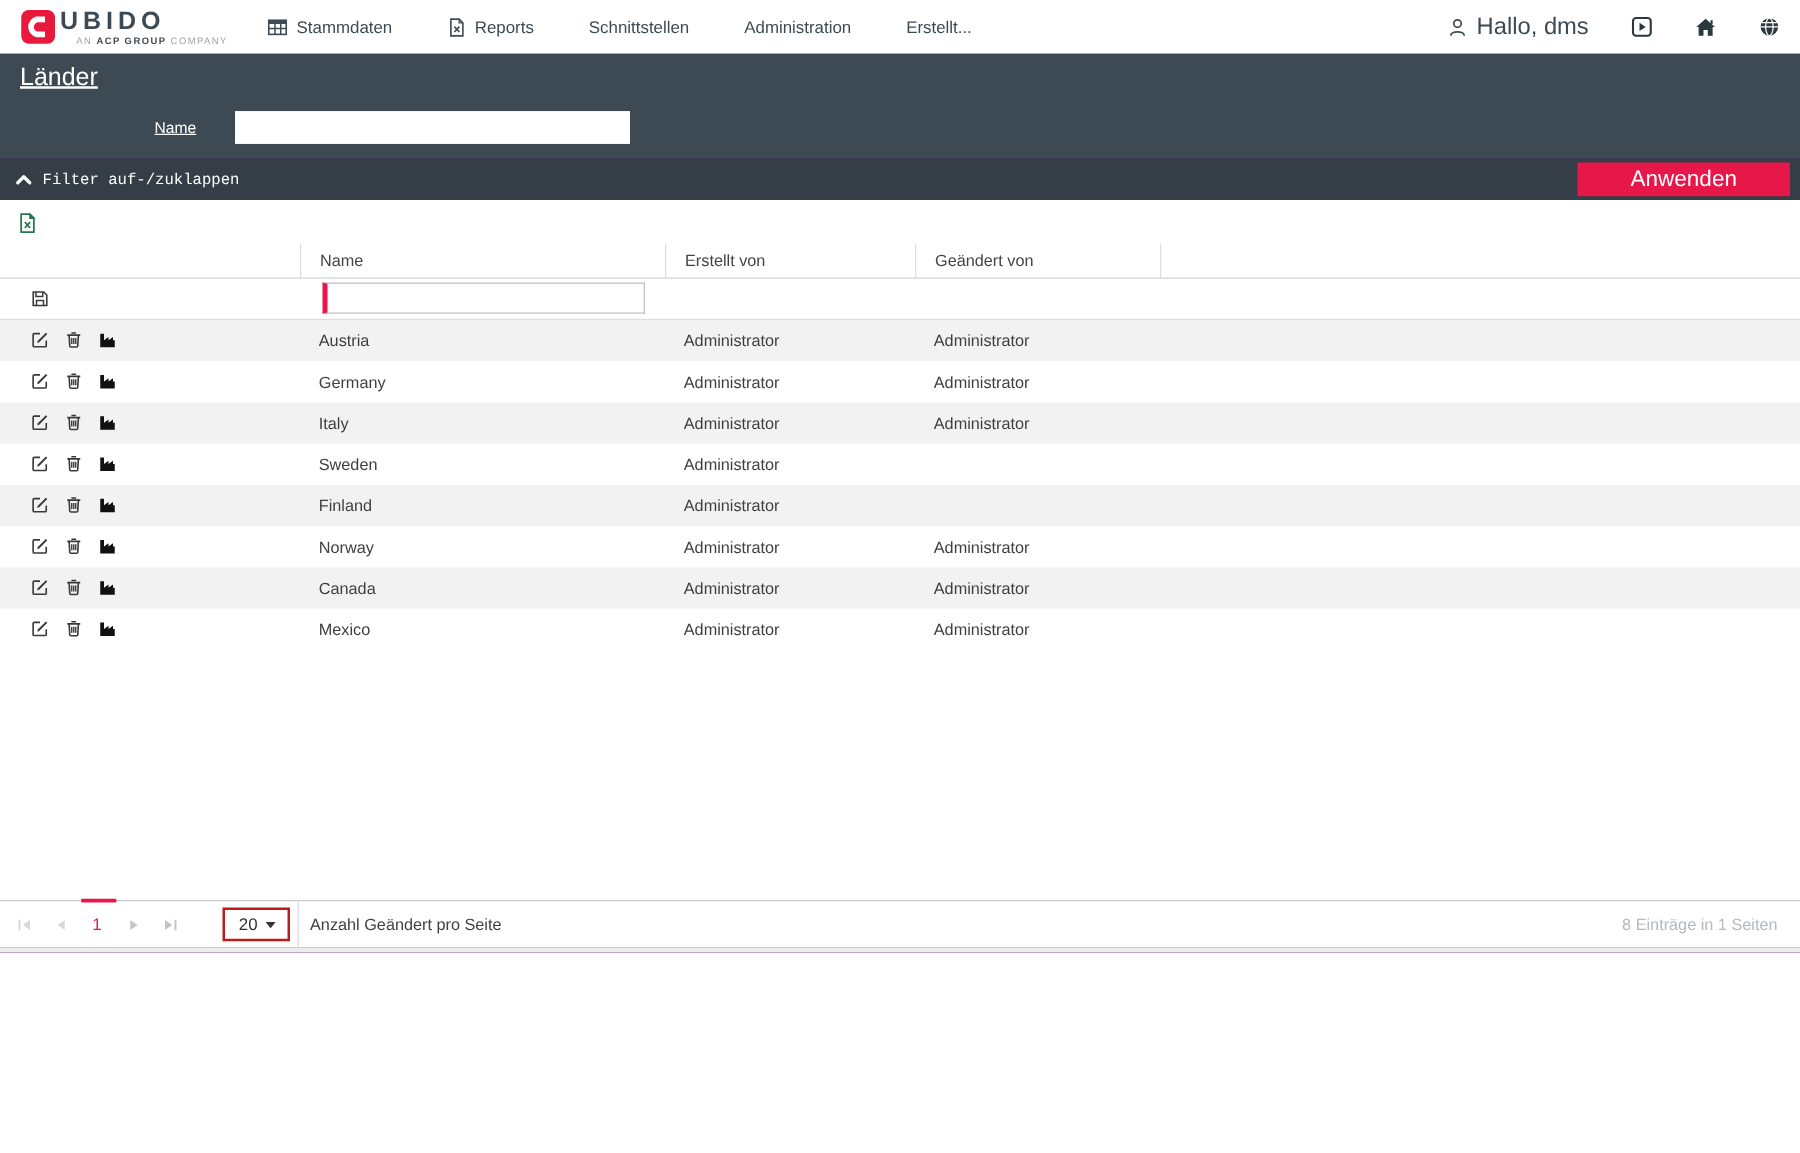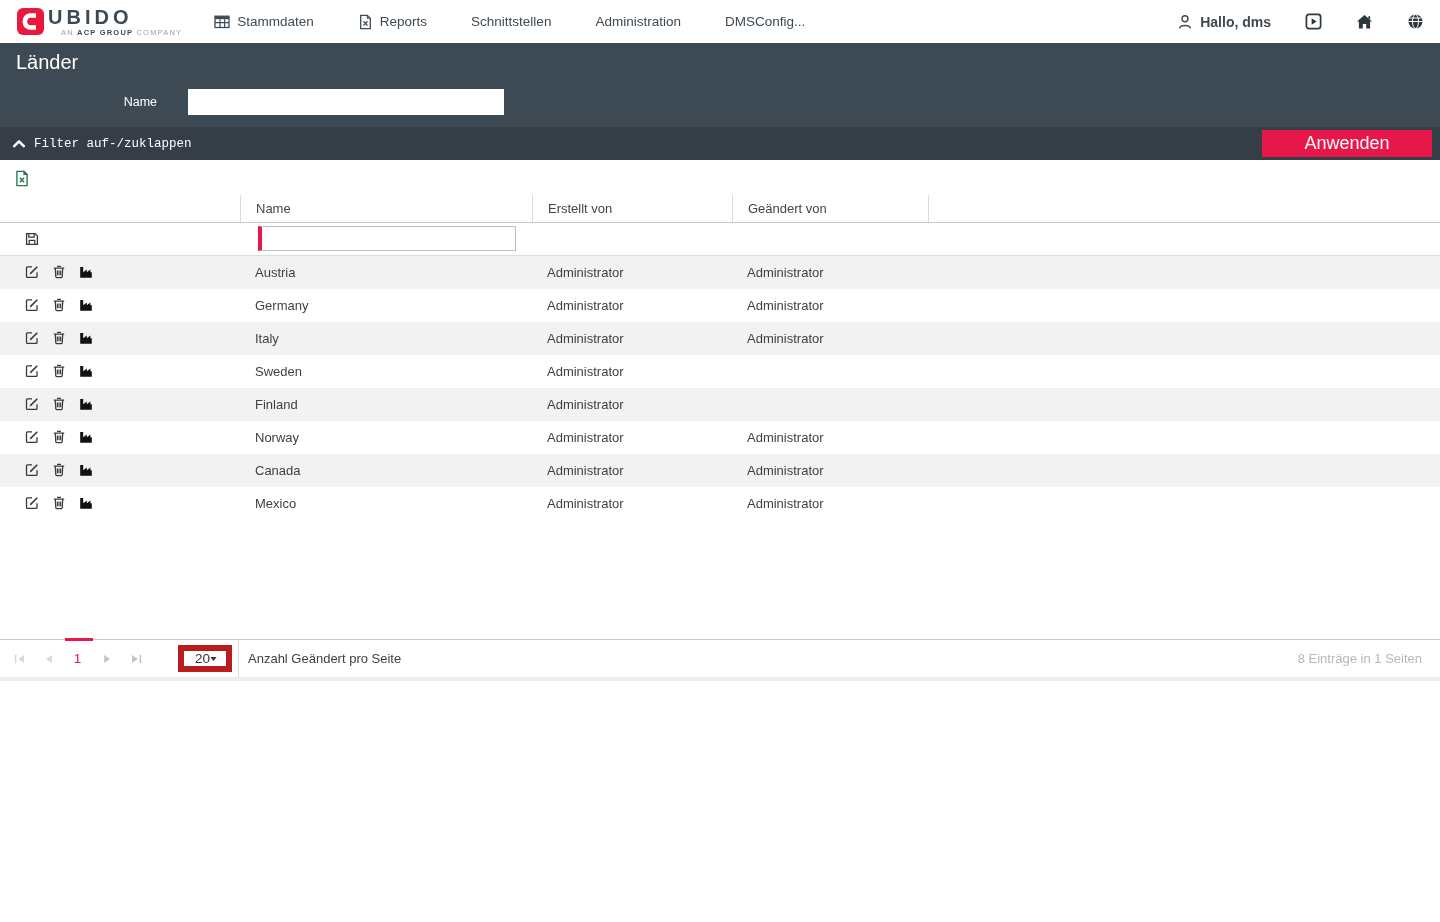--- a/index.html
+++ b/index.html
@@ -1,38 +1,38 @@
 <!DOCTYPE html>
 <html style="--accent-red: #e8174a; --header-bg: #3e4a53; --filter-bar-bg: #353e46; --brand-dark: #3d4a53; --excel-green: #27794f;"><head>
 <meta charset="utf-8">
 <style>
   * { box-sizing: border-box; margin: 0; padding: 0; }
   html,body { width:1440px; height:922px; }
   body {
     font-family: "Liberation Sans", "DejaVu Sans", sans-serif;
     font-size: 13px; color:#3f3f3f; background:#fff;
   }
-  .app { width:1440px; height:681px; display:flex; flex-direction:column; overflow:hidden; background:#701a75; }
+  .app { width:1440px; height:762px; display:flex; flex-direction:column; overflow:hidden; background:#701a75; }
 
   
   .navbar { height:43px; flex:0 0 43px; display:flex; align-items:center; background:#fff; padding:0 16px; }
   .logo { display:flex; align-items:flex-start; cursor:pointer; }
   .logo-mark { width:29px; height:29px; margin-top:1px; }
   .logo-text { margin-left:3px; }
   .brand { font-size:20px; font-weight:bold; letter-spacing:4px; color:var(--brand-dark,#3d4a53); line-height:22px; }
   .brand-sub { font-size:7.5px; letter-spacing:1.2px; color:#9aa2a8; margin-top:0px; padding-left:13px; }
   .brand-sub b { color:var(--brand-dark,#3d4a53);margin-top:12px; }
   .nav-menu { display:flex; align-items:center; gap:44px; margin-left:32px; }
   .nav-item { display:flex; align-items:center; gap:7px; color:var(--brand-dark,#3f4b55); font-size:13.5px; cursor:pointer; white-space:nowrap; }
   .nav-right { margin-left:auto; display:flex; align-items:center; gap:34px; }
-  .nav-user { display:flex; align-items:center; gap:7px; color:var(--brand-dark,#3f4b55); font-size:14px; cursor:pointer;font-weight:bold; }
+  .nav-user { display:flex; align-items:center; gap:7px; color:var(--brand-dark,#3f4b55); font-size:19px; cursor:pointer; }
   .nav-icon-btn { cursor:pointer; display:flex; align-items:center; }
 
   
-  .page-header { background:var(--header-bg,#3e4a53); color:#fff; padding:6px 16px 12px 16px; flex:0 0 auto; }
+  .page-header { background:var(--header-bg,#3e4a53); color:#fff; padding:6px 16px 12px 16px; flex:0 0 auto;text-decoration:underline; }
   .page-title { font-size:20px; font-weight:400; line-height:27px; }
   .page-subtitle { font-size:12.5px; color:#e9ebed; margin-top:3px; }
   .hdr-form-row { display:flex; align-items:center; margin-top:13px; }
   .hdr-label { width:141px; text-align:right; font-size:12.5px; color:#fff; }
   .hdr-input { margin-left:31px; width:316px; height:26px; border:1px solid #fff; background:#fff; padding:0 6px; font-size:13px; outline:none; }
 
   
   .filter-bar { background:var(--filter-bar-bg,#353e46); height:33px; flex:0 0 33px; display:flex; align-items:center; padding:0 8px 0 12px; }
   .filter-toggle { display:flex; align-items:center; gap:8px; color:#fff; font-size:12.5px; cursor:pointer;font-family:Liberation Mono, monospace; }
   .apply-btn { margin-left:auto; width:170px; height:27px; background:var(--accent-red,#e8174a); color:#fff; border:none; font-size:18px; font-family:inherit; cursor:pointer; }
@@ -52,21 +52,21 @@
   .td { padding-left:15px; color:#3f3f3f; font-size:13px; }
   .td-actions { display:flex; align-items:center; gap:11px; padding-left:24px; }
   .icon-btn { width:16px; height:16px; display:inline-flex; align-items:center; justify-content:center; cursor:pointer; }
 
   
   .footer { flex:0 0 38px; position:relative; border-top:1px solid #c9c9c9; background:#fff; display:flex; align-items:center; }
   .active-page-bar { position:absolute; left:65px; top:-2px; width:28px; height:3px; background:var(--accent-red,#e8174a); }
   .pager-slot { width:29px; height:34px; display:flex; align-items:center; justify-content:center; cursor:pointer; }
   .pager-group { display:flex; align-items:center; padding-left:5px; }
   .page-num { color:var(--accent-red,#e8174a); font-size:13.5px; }
-  .page-size-box { margin-left:28px; width:54px; height:27px; border:6px solid #b91c1c; display:flex; align-items:center; justify-content:space-between; padding:0 9px 0 11px; cursor:pointer; color:#333; font-size:13.5px; }
+  .page-size-box { margin-left:28px; width:54px; height:27px; border:2px solid #b91c1c; display:flex; align-items:center; justify-content:space-between; padding:0 9px 0 11px; cursor:pointer; color:#333; font-size:13.5px; }
   .footer-vdivider { width:1px; height:37px; background:#ddd; margin-left:6px; }
   .footer-label { margin-left:9px; color:#3f3f3f; font-size:13px; }
   .footer-summary { margin-left:auto; margin-right:18px; color:#b4b9bd; font-size:13px; }
   .bottom-strip { flex:0 0 4px; background:#ededed; }
 
   svg { display:block; }
 </style>
 </head>
 <body>
 
@@ -101,21 +101,21 @@
         </svg>
         <span>Reports</span>
       </div>
       <div class="nav-item">
         <span>Schnittstellen</span>
       </div>
       <div class="nav-item">
         <span>Administration</span>
       </div>
       <div class="nav-item">
-        <span>DMSConfig...</span>
+        <span>Erstellt...</span>
       </div>
     </div>
 
     <div class="nav-right">
       <div class="nav-user">
         <svg width="16" height="16" viewBox="0 0 16 16">
           <circle cx="8" cy="4.8" r="3" fill="none" stroke="#3f4b55" stroke-width="1.4"></circle>
           <path d="M2.6,14.6 C2.6,10.4 13.4,10.4 13.4,14.6" fill="none" stroke="#3f4b55" stroke-width="1.4"></path>
         </svg>
         <span>Hallo, dms</span>

